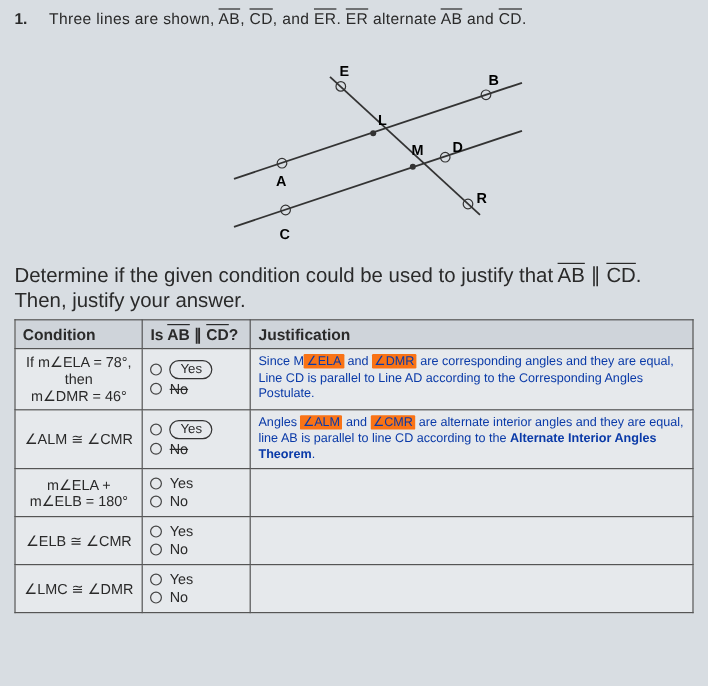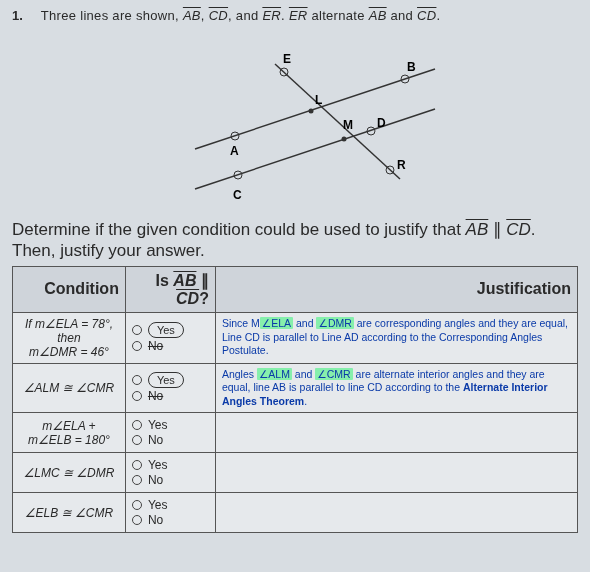--- a/index.html
+++ b/index.html
@@ -9,35 +9,35 @@
     background: #d8dde2;
     font-family: Arial, sans-serif;
     font-size: 12px;
     color: #2a2a2a;
     padding: 8px 12px;
     overflow: hidden;
   }
   .problem-row { display: flex; gap: 18px; margin-bottom: 4px; }
   .num { font-weight: bold; font-size: 13px; }
   .stem { font-size: 13px; letter-spacing: 0.3px; }
-  .over { text-decoration: overline; font-style: italic; }
+  .over { text-decoration: overline; }
   .diagram { width: 100%; height: 180px; position: relative; margin: 6px 0 10px 0; }
   .diagram svg { display:block; margin: 0 auto; }
   .instr { font-size: 17px; margin-bottom: 4px; line-height: 1.25; }
   table { border-collapse: collapse; width: 100%; background: #e6e9ec; }
   th, td { border: 1px solid #555; padding: 4px 6px; vertical-align: middle; }
-  th { background: #cfd4da; font-weight: bold; font-size: 16px; text-align: right; }
-  td.cond { text-align: center; font-size: 12px; font-style: italic; }
+  th { background: #cfd4da; font-weight: bold; font-size: 13px; text-align: left; }
+  td.cond { text-align: center; font-size: 12px; }
   td.yn { text-align: center; font-size: 12px; width: 90px; }
   td.just { font-size: 10.5px; color: #0a3aa8; line-height: 1.3; }
   .optrow { display:flex; align-items:center; gap:6px; margin:1px 0;}
   .bullet { display:inline-block; width:10px; height:10px; border-radius:50%; border:1px solid #444; position:relative; flex:0 0 10px;}
   .oval { display:inline-block; border:1.5px solid #333; border-radius: 10px; padding: 0 8px; font-size:11px; line-height:14px;}
   .strike { text-decoration: line-through; text-decoration-thickness:1px;}
-  .redact { background:#86efac; color:#0a3aa8; padding:0 2px; border-radius:1px; }
+  .redact { background:#f97316; color:#0a3aa8; padding:0 2px; border-radius:1px; }
   .bold { font-weight:bold; }
 </style>
 </head>
 <body>
 
 <div class="problem-row">
   <span class="num">1.</span>
   <span class="stem">
     <span>Three lines are shown, </span><span class="over">AB</span><span>, </span><span class="over">CD</span><span>, and </span><span class="over">ER</span><span>. </span><span class="over">ER</span><span> alternate </span><span class="over">AB</span><span> and </span><span class="over">CD</span><span>.</span>
   </span>
@@ -125,36 +125,36 @@
           </div>
       <div class="optrow">
             <span class="bullet"></span>
             <span>No</span>
           </div>
     </td>
     <td class="just"></td>
   </tr>
 
   <tr>
-    <td class="cond">∠LMC ≅ ∠DMR</td>
+    <td class="cond">∠ELB ≅ ∠CMR</td>
     <td class="yn">
       <div class="optrow">
             <span class="bullet"></span>
             <span>Yes</span>
           </div>
       <div class="optrow">
             <span class="bullet"></span>
             <span>No</span>
           </div>
     </td>
     <td class="just"></td>
   </tr>
 
   <tr>
-    <td class="cond">∠ELB ≅ ∠CMR</td>
+    <td class="cond">∠LMC ≅ ∠DMR</td>
     <td class="yn">
       <div class="optrow">
             <span class="bullet"></span>
             <span>Yes</span>
           </div>
       <div class="optrow">
             <span class="bullet"></span>
             <span>No</span>
           </div>
     </td>

